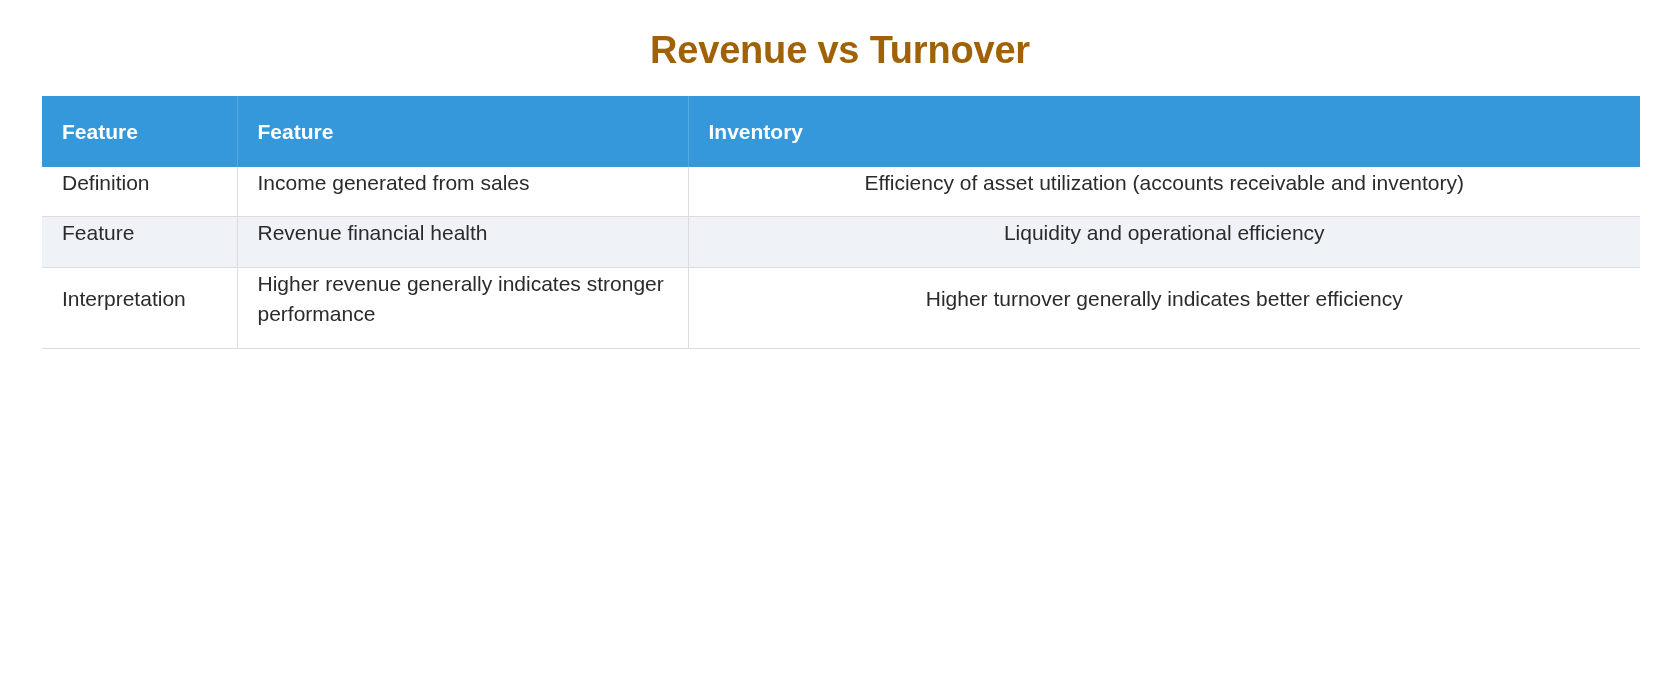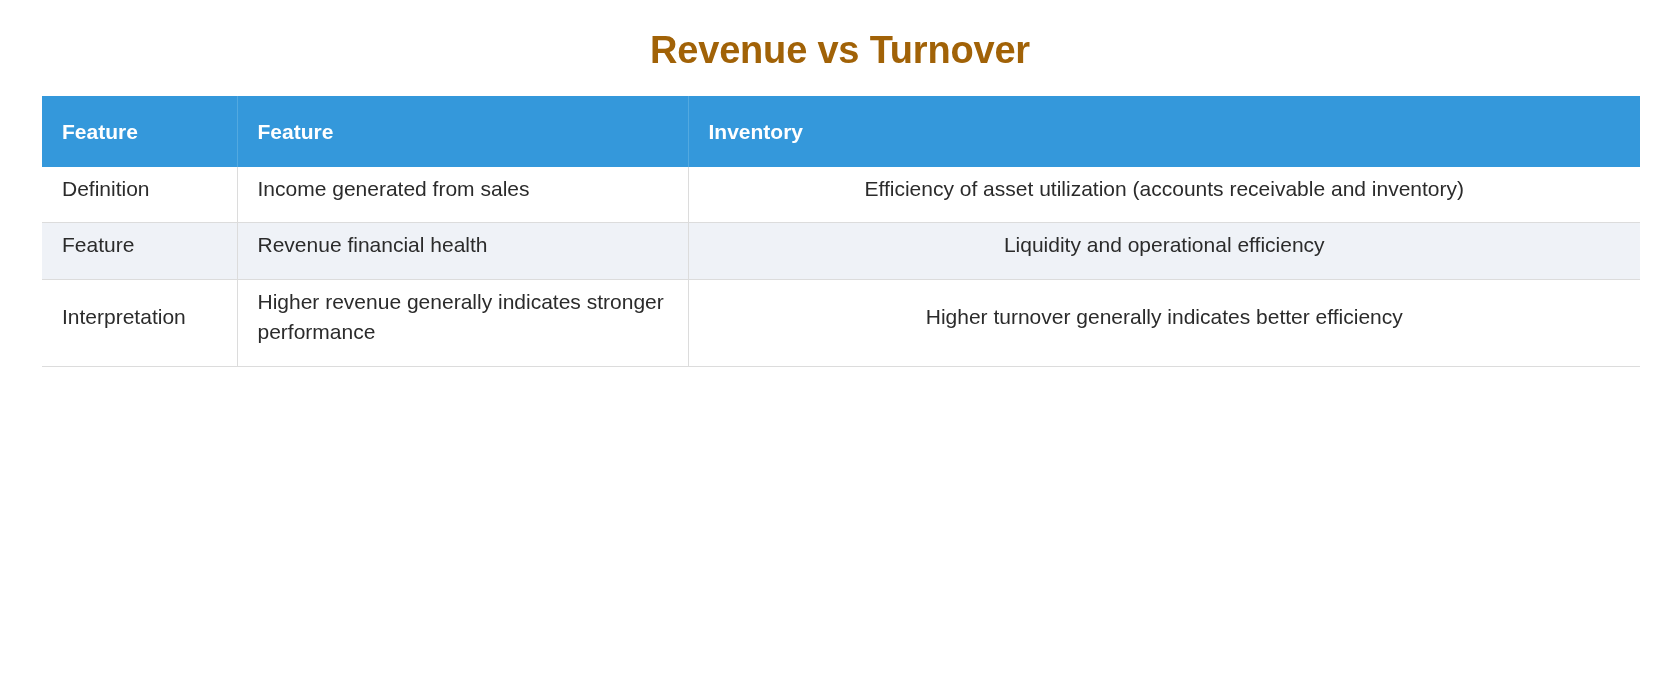--- a/index.html
+++ b/index.html
@@ -57,21 +57,21 @@
     line-height: 1.2;
   }
   table.compare thead th:last-child {
     border-right: none;
   }
 
   table.compare tbody td {
     font-size: 21px;
     color: #2b2b2b;
     text-align: left;
-    padding: 7px 20px 18px 20px;
+    padding: 1px 20px 18px 20px;
     border-right: 1px solid #dcdcdc;
     border-bottom: 1px solid #dcdcdc;
     vertical-align: middle;
     line-height: 1.45;
     font-weight: normal;
   }
   table.compare tbody td:last-child {
     border-right: none;
     text-align: center;
   }

